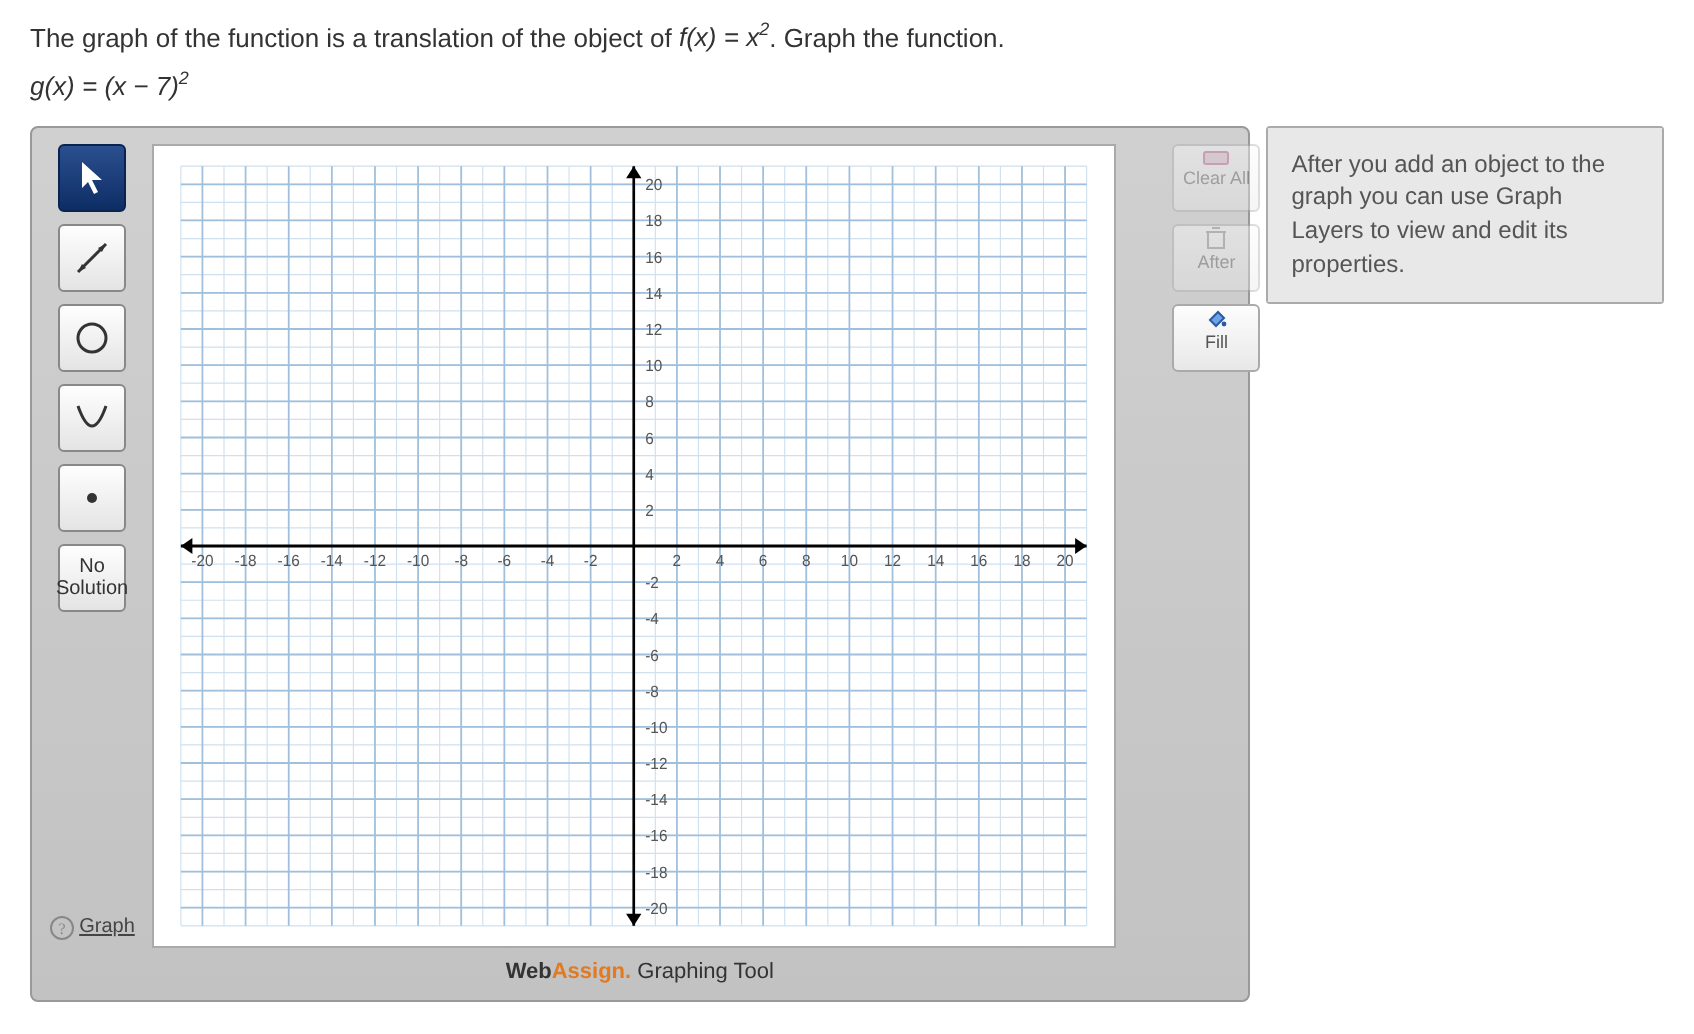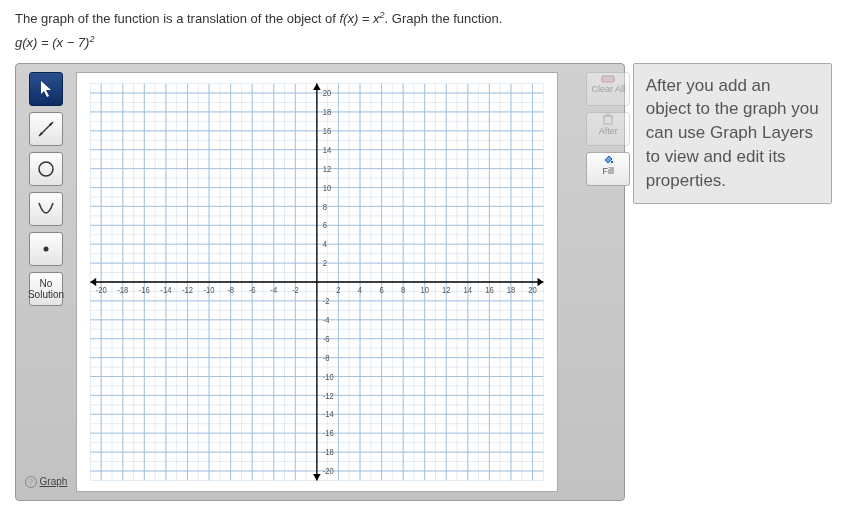--- a/index.html
+++ b/index.html
@@ -138,21 +138,21 @@
     border-bottom: 1px solid #aaa;
     padding: 6px 10px;
     font-size: 12px;
     font-weight: bold;
     color: #333;
   }
   .layers-header .chevrons { font-size: 13px; color: #555; cursor: pointer; }
   .layers-body {
     background: #e8e8e8;
     padding: 10px 12px;
-    font-size: 17px;
+    font-size: 12px;
     color: #555;
     line-height: 1.4;
   }
   .axis-label { font-size: 8px; fill: #555; font-family: Verdana, sans-serif; }
 </style>
 </head>
 <body>
 
 <div class="question-text">
   <span>The graph of the function is a translation of the object of </span>
@@ -400,18 +400,21 @@
         </div>
         <div class="side-btn">
           <svg width="12" height="12" viewBox="0 0 12 12">
               <path d="M3 7 L7 3 L10 6 L6 10 Z" fill="#6aa3e8" stroke="#2a5aa0"></path>
               <circle cx="10" cy="9" r="1.2" fill="#2a5aa0"></circle>
             </svg>
           <span>Fill</span>
         </div>
       </div>
     </div>
+    <div class="footer-brand">
+      <span class="wa1">Web</span><span class="wa2">Assign.</span><span> Graphing Tool</span>
+    </div>
   </div>
 
   <div class="layers-panel">
     <div class="layers-body">After you add an object to the graph you can use Graph Layers to view and edit its properties.</div>
   </div>
 </div>
 
 </body></html>

